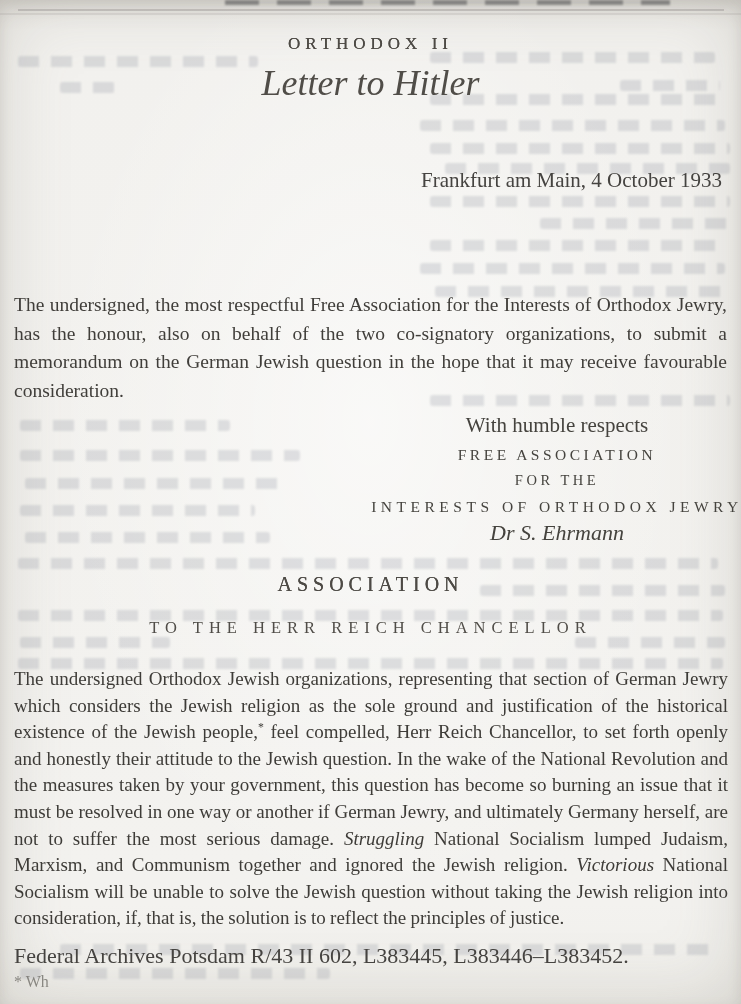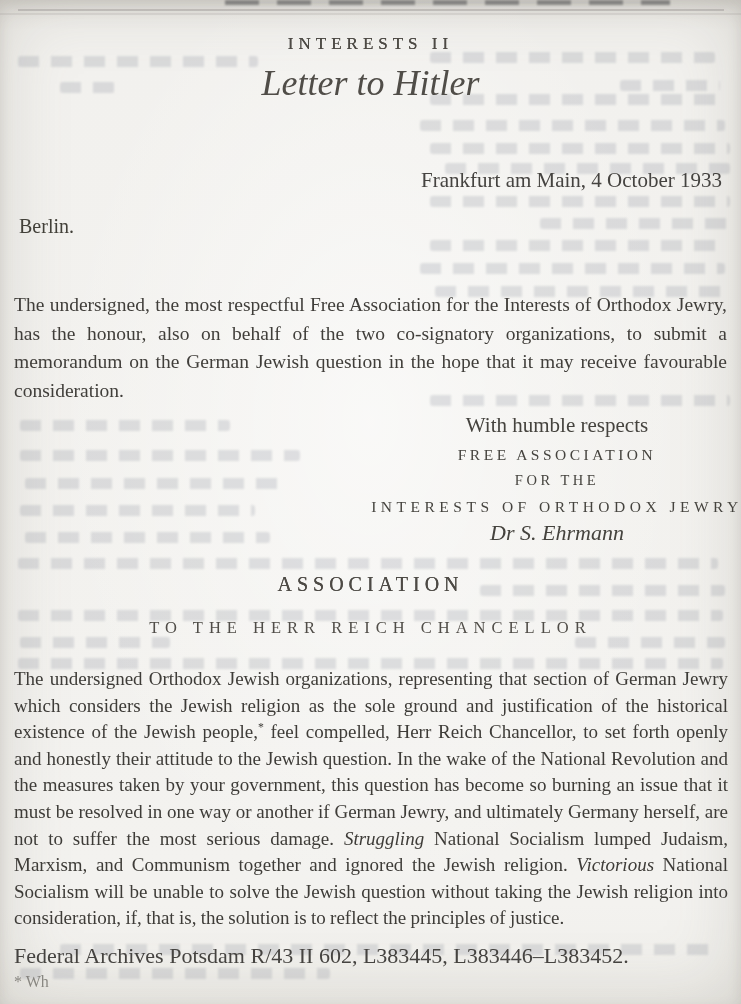--- a/index.html
+++ b/index.html
@@ -106,26 +106,25 @@
       <div class="ghost" style="left: 18px; top: 558px; width: 700px;"></div>
       <div class="ghost" style="left: 480px; top: 585px; width: 245px;"></div>
       <div class="ghost" style="left: 18px; top: 610px; width: 705px;"></div>
       <div class="ghost" style="left: 20px; top: 637px; width: 150px;"></div>
       <div class="ghost" style="left: 575px; top: 637px; width: 150px;"></div>
       <div class="ghost" style="left: 18px; top: 658px; width: 705px;"></div>
       <div class="ghost" style="left: 60px; top: 944px; width: 650px;"></div>
       <div class="ghost" style="left: 20px; top: 968px; width: 310px;"></div>
     </div>
 
-  <div class="appendix-label">INTERESTS II</div>
+  <div class="appendix-label">ORTHODOX II</div>
   <div class="letter-title">Letter to Hitler</div>
 
   <div class="dateline">Frankfurt am Main, 4 October 1933</div>
   <div class="address">
-    <div>Berlin.</div>
   </div>
 
   <div class="intro-para">The undersigned, the most respectful Free Association for the Interests of Orthodox Jewry, has the honour, also on behalf of the two co-signatory organizations, to submit a memorandum on the German Jewish question in the hope that it may receive favourable consideration.</div>
 
   <div class="sig-block">
     <div class="valediction">With humble respects</div>
     <div class="org-line-1">FREE ASSOCIATION</div>
     <div class="org-line-2">FOR THE</div>
     <div class="org-line-3">INTERESTS OF ORTHODOX JEWRY</div>
     <div class="sig-name">Dr S. Ehrmann</div>

